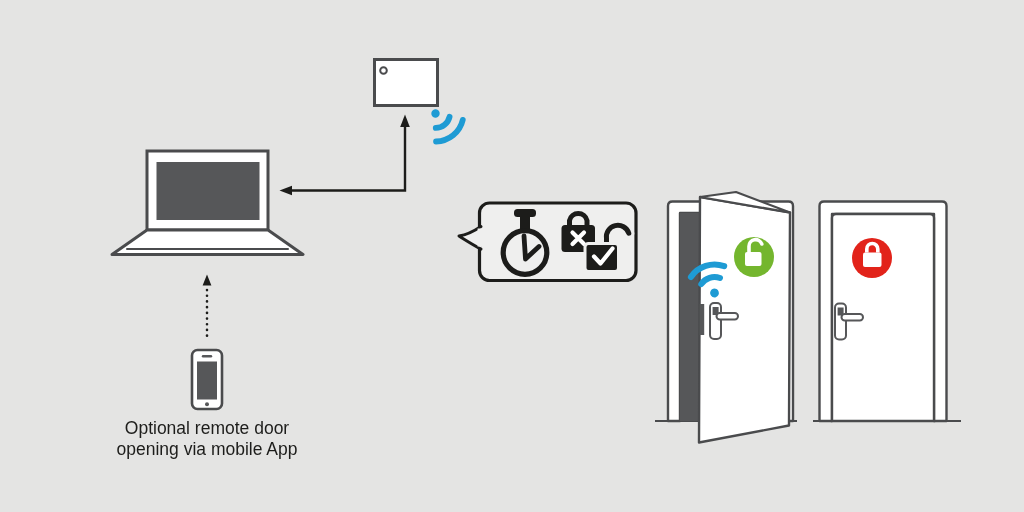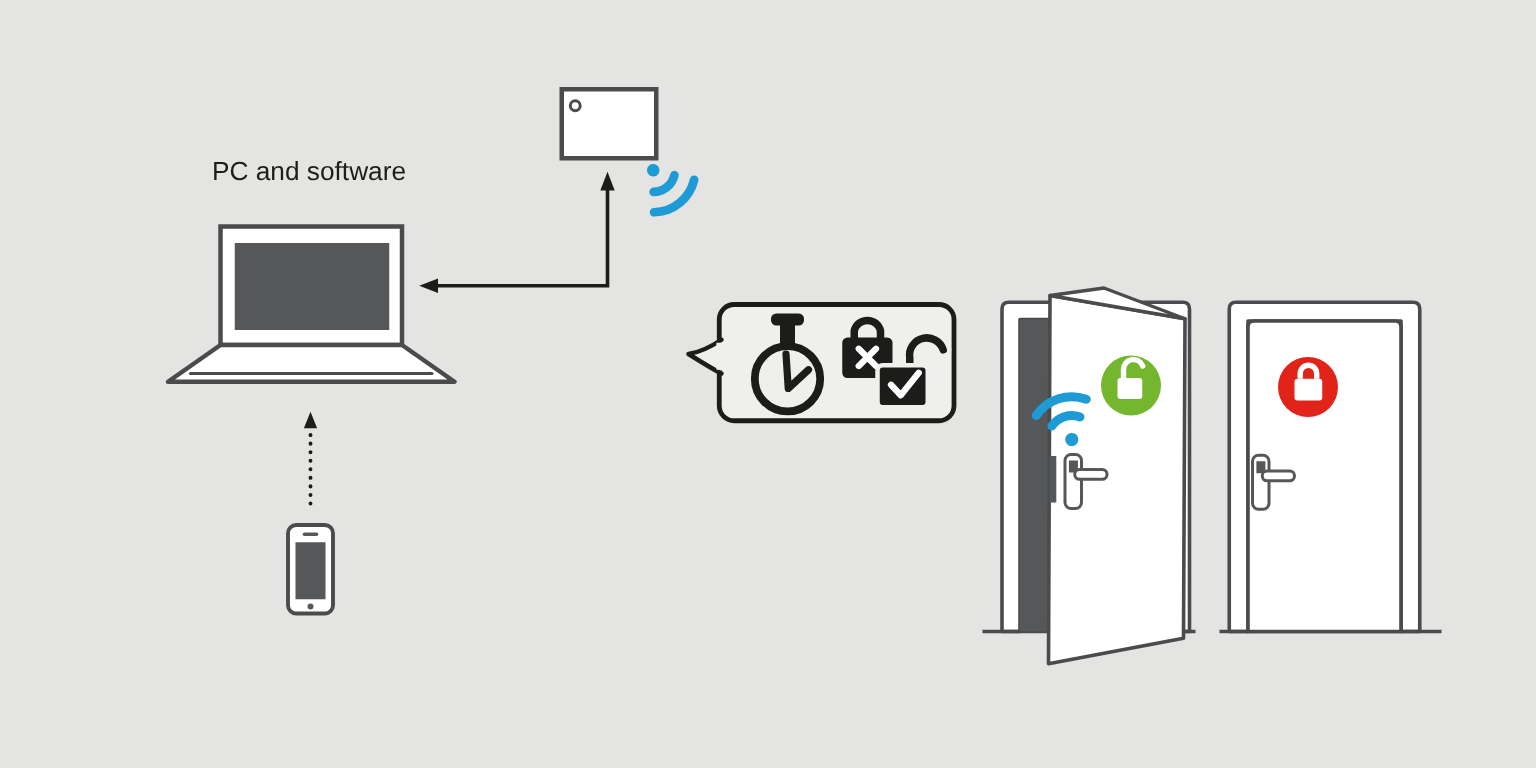--- a/index.html
+++ b/index.html
@@ -121,17 +121,18 @@
       </g>
 
       <g>
         <circle cx="872" cy="258" r="20" fill="#e2231a"></circle>
         <path d="M 866.8 252.5 v -3.5 a 5.5 5.5 0 0 1 11 0 v 3.5" fill="none" stroke="#ffffff" stroke-width="3.6"></path>
         <rect x="863" y="252.5" width="18.5" height="14.5" rx="2" fill="#ffffff"></rect>
       </g>
     </g>
   </svg>
 
-  <div class="label center" style="left:96px;top:104px;width:220px;">PC and software</div>
 
 
+  <div class="label center" style="left:87px;top:418px;width:240px;">Optional remote door
+opening via mobile App</div>
 
 </div>
 
 </body></html>

